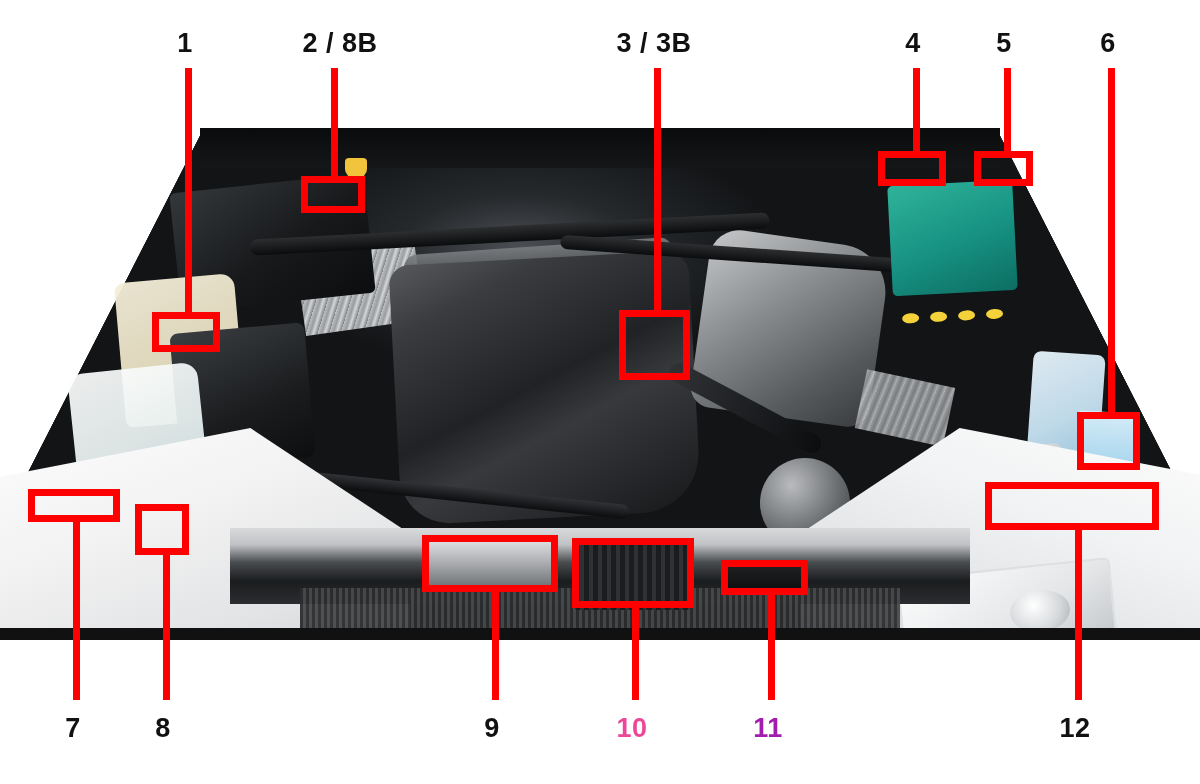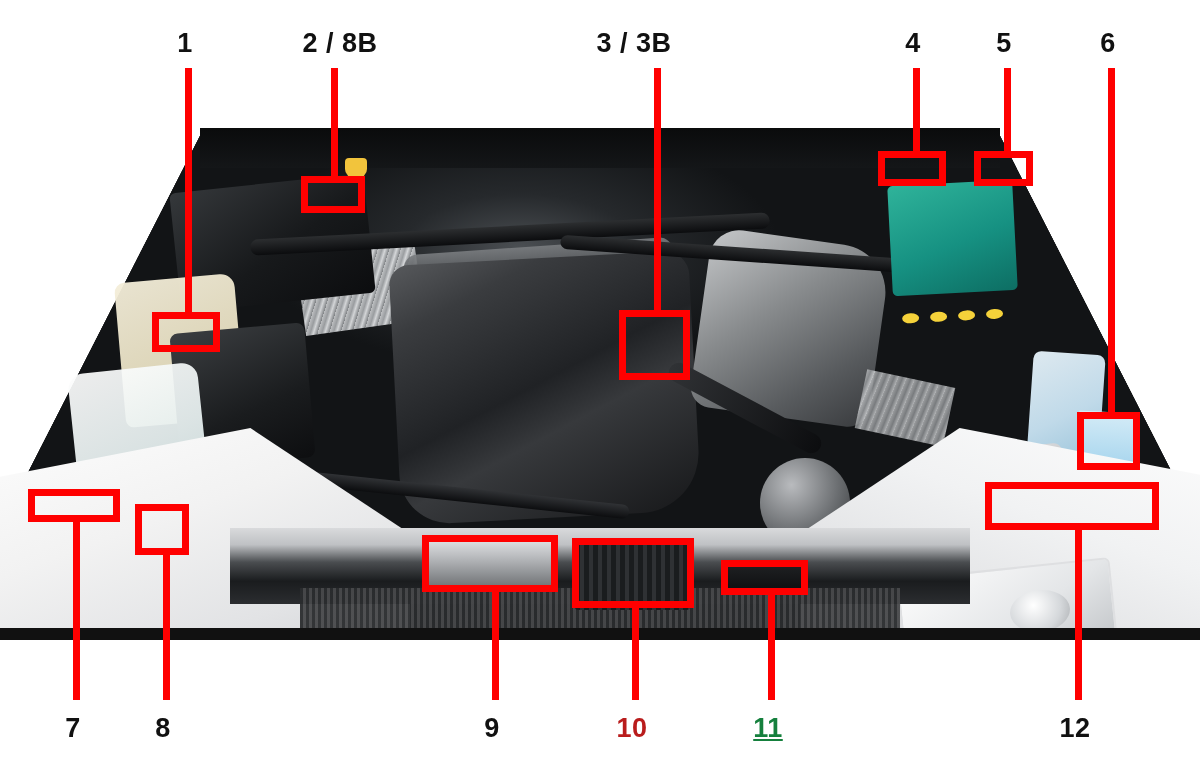--- a/index.html
+++ b/index.html
@@ -164,43 +164,43 @@
 
   <div id="callout-layer">
       <div class="box" style="left: 152px; top: 312px; width: 68px; height: 40px; border-color: rgb(255, 0, 0);"></div>
       <div class="lead" style="left: 185px; top: 68px; height: 244px; background: rgb(255, 0, 0);"></div>
       <div class="lbl" style="left: 185px; top: 28px; color: rgb(17, 17, 17);">1</div>
       <div class="box" style="left: 301px; top: 176px; width: 64px; height: 37px; border-color: rgb(255, 0, 0);"></div>
       <div class="lead" style="left: 331px; top: 68px; height: 108px; background: rgb(255, 0, 0);"></div>
       <div class="lbl" style="left: 340px; top: 28px; color: rgb(17, 17, 17);">2 / 8B</div>
       <div class="box" style="left: 619px; top: 310px; width: 71px; height: 70px; border-color: rgb(255, 0, 0);"></div>
       <div class="lead" style="left: 654px; top: 68px; height: 242px; background: rgb(255, 0, 0);"></div>
-      <div class="lbl" style="left: 634px; top: 28px; color: rgb(17, 17, 17);">3 / 3B</div>
+      <div class="lbl" style="left: 654px; top: 28px; color: rgb(17, 17, 17);">3 / 3B</div>
       <div class="box" style="left: 878px; top: 151px; width: 68px; height: 35px; border-color: rgb(255, 0, 0);"></div>
       <div class="lead" style="left: 913px; top: 68px; height: 83px; background: rgb(255, 0, 0);"></div>
       <div class="lbl" style="left: 913px; top: 28px; color: rgb(17, 17, 17);">4</div>
       <div class="box" style="left: 974px; top: 151px; width: 59px; height: 35px; border-color: rgb(255, 0, 0);"></div>
       <div class="lead" style="left: 1004px; top: 68px; height: 83px; background: rgb(255, 0, 0);"></div>
       <div class="lbl" style="left: 1004px; top: 28px; color: rgb(17, 17, 17);">5</div>
       <div class="box" style="left: 1077px; top: 412px; width: 63px; height: 58px; border-color: rgb(255, 0, 0);"></div>
       <div class="lead" style="left: 1108px; top: 68px; height: 344px; background: rgb(255, 0, 0);"></div>
       <div class="lbl" style="left: 1108px; top: 28px; color: rgb(17, 17, 17);">6</div>
       <div class="box" style="left: 28px; top: 489px; width: 92px; height: 33px; border-color: rgb(255, 0, 0);"></div>
       <div class="lead" style="left: 73px; top: 521px; height: 179px; background: rgb(255, 0, 0);"></div>
       <div class="lbl" style="left: 73px; top: 713px; color: rgb(17, 17, 17);">7</div>
       <div class="box" style="left: 135px; top: 504px; width: 54px; height: 51px; border-color: rgb(255, 0, 0);"></div>
       <div class="lead" style="left: 163px; top: 554px; height: 146px; background: rgb(255, 0, 0);"></div>
       <div class="lbl" style="left: 163px; top: 713px; color: rgb(17, 17, 17);">8</div>
       <div class="box" style="left: 422px; top: 535px; width: 136px; height: 57px; border-color: rgb(255, 0, 0);"></div>
       <div class="lead" style="left: 492px; top: 591px; height: 109px; background: rgb(255, 0, 0);"></div>
       <div class="lbl" style="left: 492px; top: 713px; color: rgb(17, 17, 17);">9</div>
       <div class="box" style="left: 572px; top: 538px; width: 122px; height: 70px; border-color: rgb(255, 0, 0);"></div>
       <div class="lead" style="left: 632px; top: 607px; height: 93px; background: rgb(255, 0, 0);"></div>
-      <div class="lbl" style="left: 632px; top: 713px; color: #b91c1c;">10</div>
+      <div class="lbl" style="left: 632px; top: 713px; color: #ec4899;">10</div>
       <div class="box" style="left: 721px; top: 560px; width: 87px; height: 35px; border-color: rgb(255, 0, 0);"></div>
       <div class="lead" style="left: 768px; top: 594px; height: 106px; background: rgb(255, 0, 0);"></div>
-      <div class="lbl" style="left: 768px; top: 713px; color: #15803d; text-decoration: underline;">11</div>
+      <div class="lbl" style="left: 768px; top: 713px; color: #a21caf;">11</div>
       <div class="box" style="left: 985px; top: 482px; width: 174px; height: 48px; border-color: rgb(255, 0, 0);"></div>
       <div class="lead" style="left: 1075px; top: 529px; height: 171px; background: rgb(255, 0, 0);"></div>
       <div class="lbl" style="left: 1075px; top: 713px; color: rgb(17, 17, 17);">12</div>
     </div>
 
 </div>
 
 </body></html>

